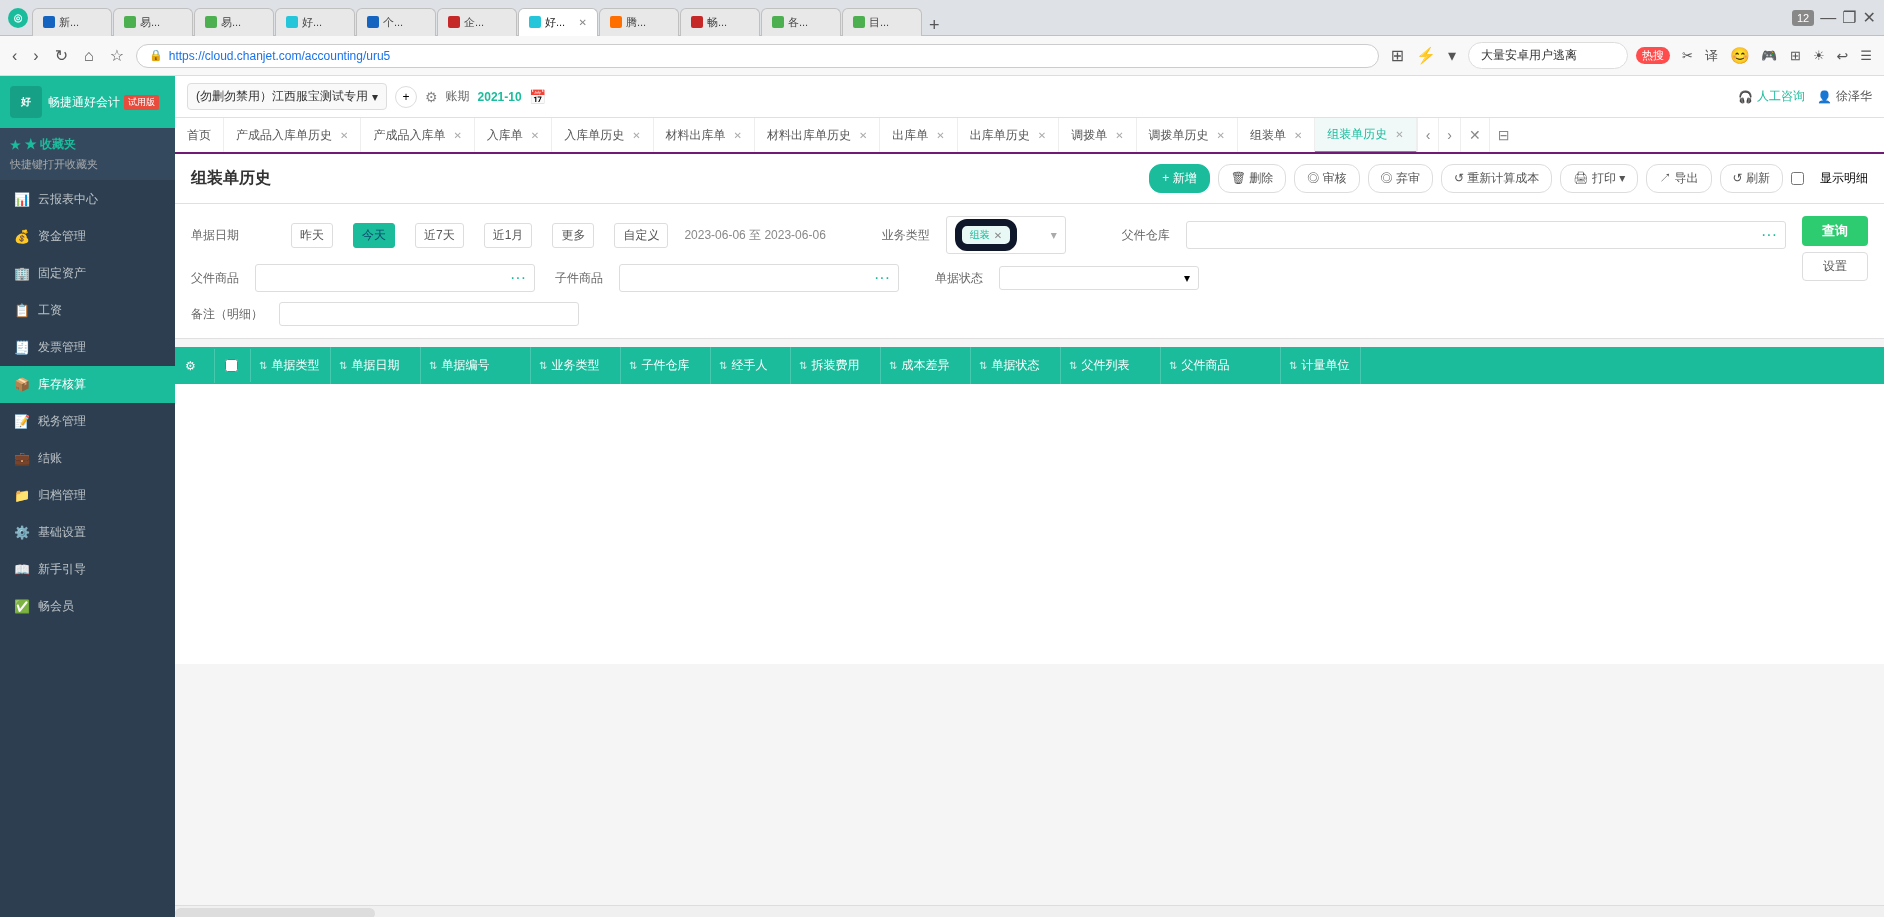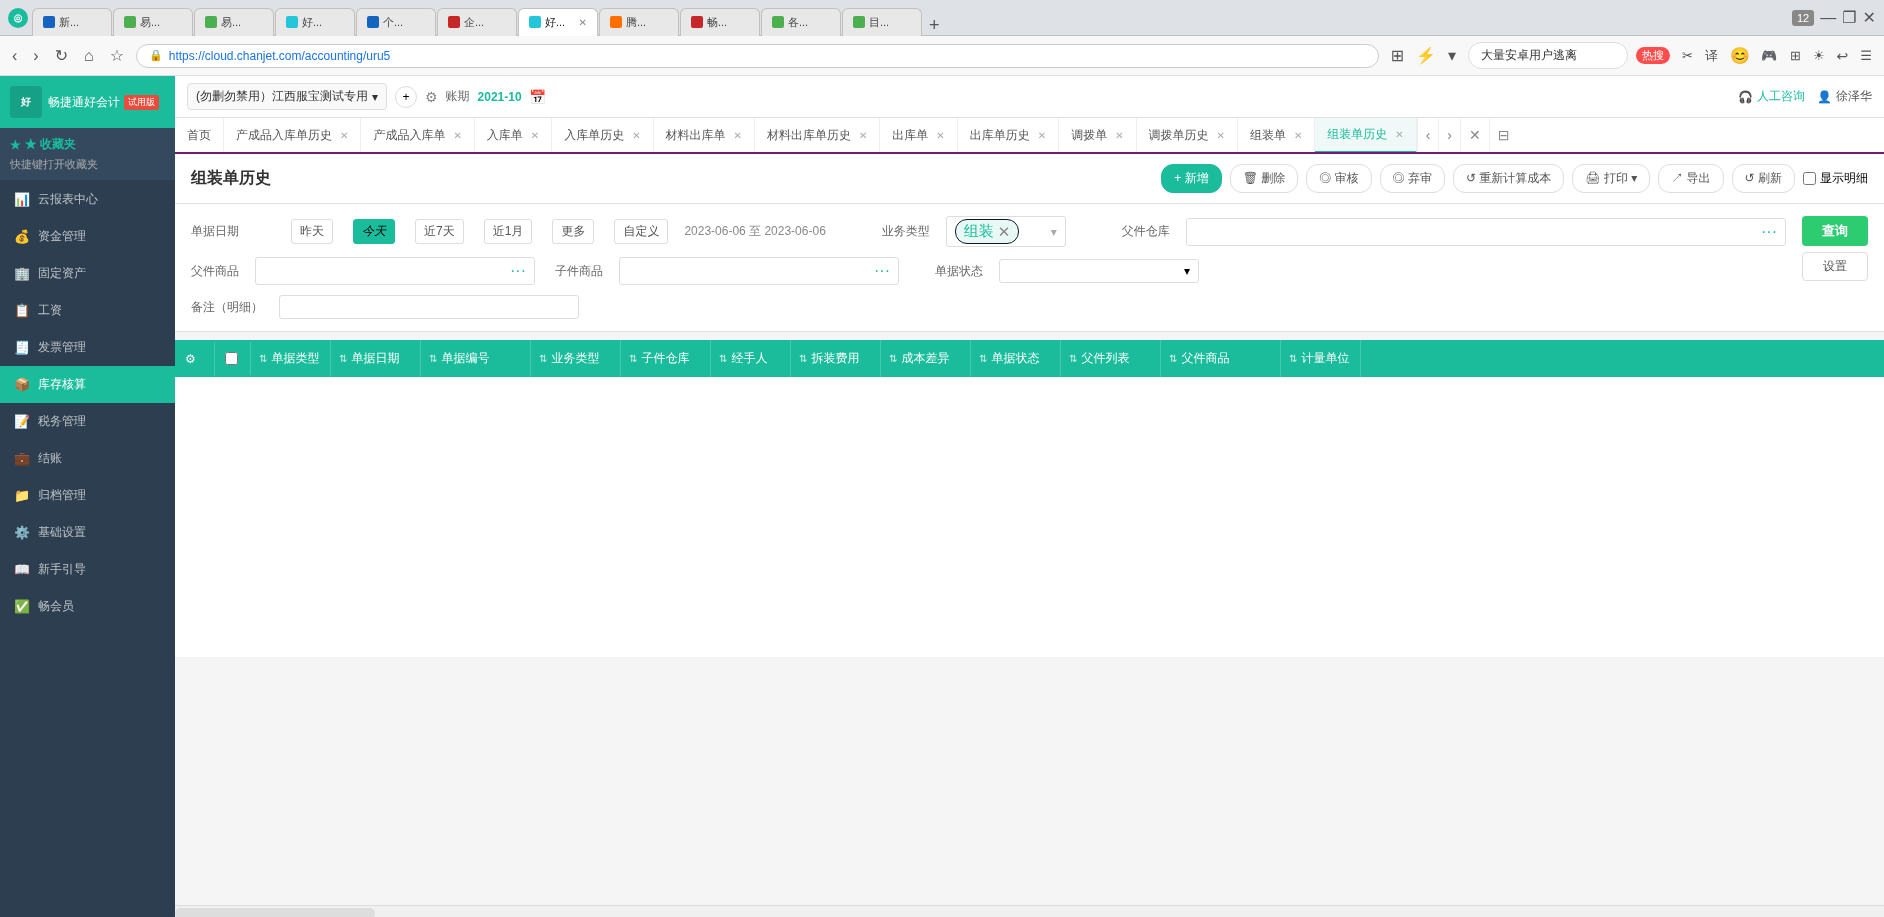--- a/index.html
+++ b/index.html
@@ -68,24 +68,24 @@
     .btn { padding: 5px 12px; border-radius: 12px; border: 1px solid #ddd; font-size: 12px; cursor: pointer; display: flex; align-items: center; gap: 4px; background: #fff; color: #555; }
     .btn-primary { background: #1abc9c; color: white; border-color: #1abc9c; }
 
     
     .filter-section { background: #fff; padding: 12px 16px; border-bottom: 1px solid #e0e0e0; margin-bottom: 8px; }
     .filter-row { display: flex; align-items: center; gap: 16px; margin-bottom: 10px; flex-wrap: wrap; }
     .filter-row:last-child { margin-bottom: 0; align-items: center; }
     .filter-label { color: #666; font-size: 12px; flex-shrink: 0; }
     .date-filter-group { display: flex; align-items: center; gap: 20px; padding-left: 36px; }
     .date-btn { padding: 3px 8px; border-radius: 3px; border: 1px solid #ddd; font-size: 12px; cursor: pointer; color: #555; background: #fff; }
-    .date-btn.active { background: #1abc9c; color: #000000; border-color: #1abc9c; font-style: italic; }
+    .date-btn.active { background: #1abc9c; color: #0c4a6e; border-color: #1abc9c; }
     .date-range { font-size: 12px; color: #888; }
     .filter-input { border: 1px solid #ddd; border-radius: 3px; padding: 4px 8px; font-size: 12px; min-width: 180px; color: #333; }
-    .filter-tag { background: #e8f8f4; border: 1px solid #0f172a; color: #1abc9c; padding: 2px 8px; border-radius: 12px; font-size: 15px; display: flex; align-items: center; gap: 4px; text-align: center; }
+    .filter-tag { background: #e8f8f4; border: 7px solid #0f172a; color: #1abc9c; padding: 2px 8px; border-radius: 12px; font-size: 10px; display: flex; align-items: center; gap: 4px; text-align: center; }
     .filter-tag .remove { cursor: pointer; color: #888; }
     .ellipsis-btn { color: #1abc9c; cursor: pointer; font-size: 16px; }
 
     .collapse-bar { text-align: center; padding: 6px; color: #888; font-size: 12px; cursor: pointer; border-top: 1px solid #f0f0f0; }
 
     
     .table-container { background: #fff; margin: 0 0; }
     .table-header { background: #1abc9c; display: flex; align-items: center; color: white; font-size: 12px; }
     .th-cell { padding: 10px 8px; display: flex; align-items: center; gap: 4px; border-right: 1px solid rgba(255,255,255,0.2); font-size: 12px; white-space: nowrap; cursor: pointer; }
     .th-sort { font-size: 10px; opacity: 0.8; }
@@ -365,21 +365,21 @@
         <h2 class="page-title">组装单历史</h2>
         <div class="action-buttons">
           <button class="btn btn-primary">+ 新增</button>
           <button class="btn">🗑 删除</button>
           <button class="btn">◎ 审核</button>
           <button class="btn">◎ 弃审</button>
           <button class="btn">↺ 重新计算成本</button>
           <button class="btn">🖨 打印 ▾</button>
           <button class="btn">↗ 导出</button>
           <button class="btn">↺ 刷新</button>
-          <label style="display:flex;align-items:center;gap:4px;font-size:12px;cursor:pointer;">
+          <label style="display:flex;align-items:center;gap:16px;font-size:12px;cursor:pointer;">
             <input type="checkbox" style="">
             <span>显示明细</span>
           </label>
         </div>
       </div>
 
       <div class="filter-section">
         <div style="display:flex;align-items:flex-start;gap:16px;">
           <div style="flex:1;">
 

